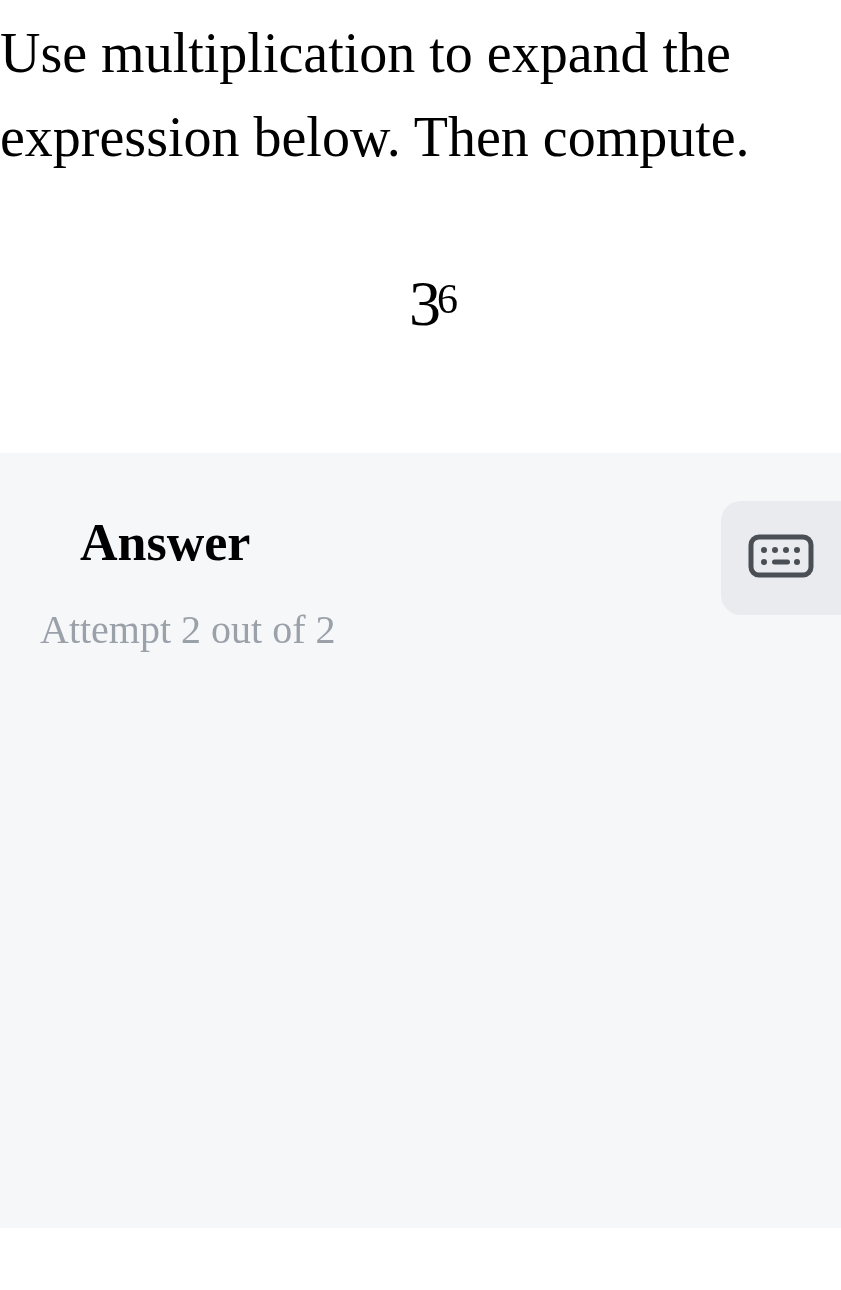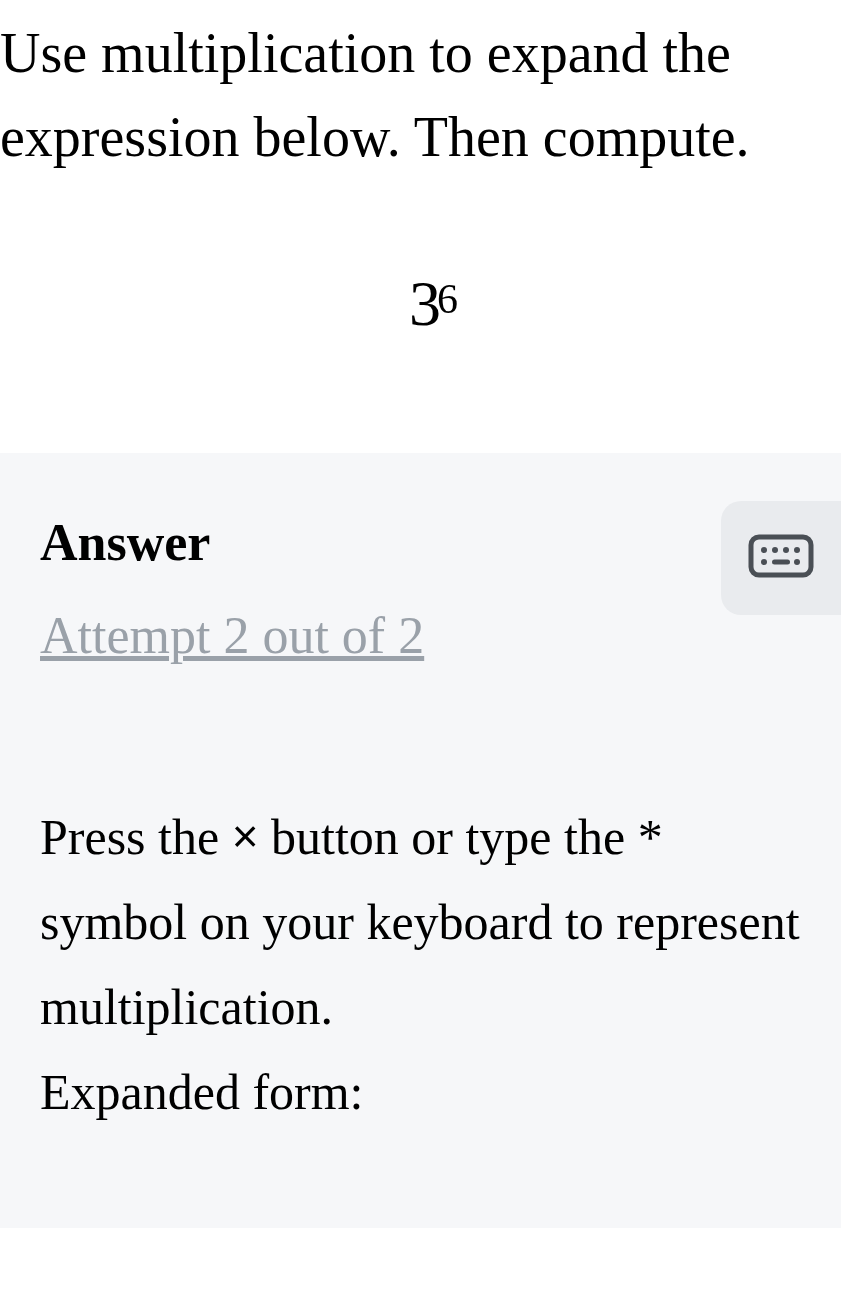--- a/index.html
+++ b/index.html
@@ -43,31 +43,31 @@
     padding: 60px 40px 0 40px;
     height: 775px;
     box-sizing: border-box;
     position: relative;
     margin-top: 52px;
   }
   .answer-header {
     display: flex;
     justify-content: space-between;
     align-items: flex-start;
+    margin-left: 40px;
   }
   .answer-title {
     font-size: 52px;
     font-weight: bold;
     margin: 0;
   }
   .attempt-line {
-    font-size: 52px;
+    font-size: 40px;
     color: #9aa1a9;
     margin-top: 34px;
-    text-decoration: underline;
   }
 
   .keyboard-button {
     position: absolute;
     top: 48px;
     right: 0;
     width: 120px;
     height: 114px;
     background: #e9ebee;
     border-top-left-radius: 20px;
@@ -120,19 +120,14 @@
         <circle cx="49" cy="28" r="3" fill="#4a4f55"></circle>
       </svg>
     </span>
   </div>
 
   <div class="answer-header">
     <h2 class="answer-title">Answer</h2>
   </div>
   <div class="attempt-line">Attempt 2 out of 2</div>
 
-  <div class="instruction-block">
-    <span>Press the </span><span class="times-glyph">×</span><span> button or type the * symbol on your keyboard to represent multiplication.</span>
-    <br>
-    <span>Expanded form:</span>
-  </div>
 
 </div>
 
 </body></html>

